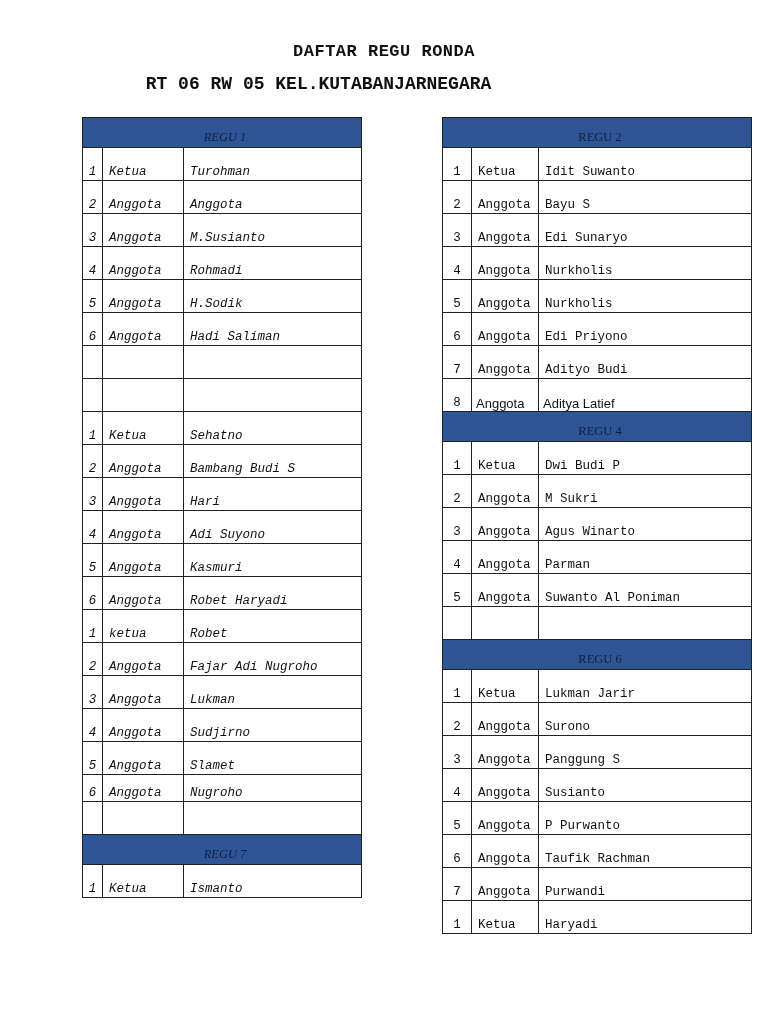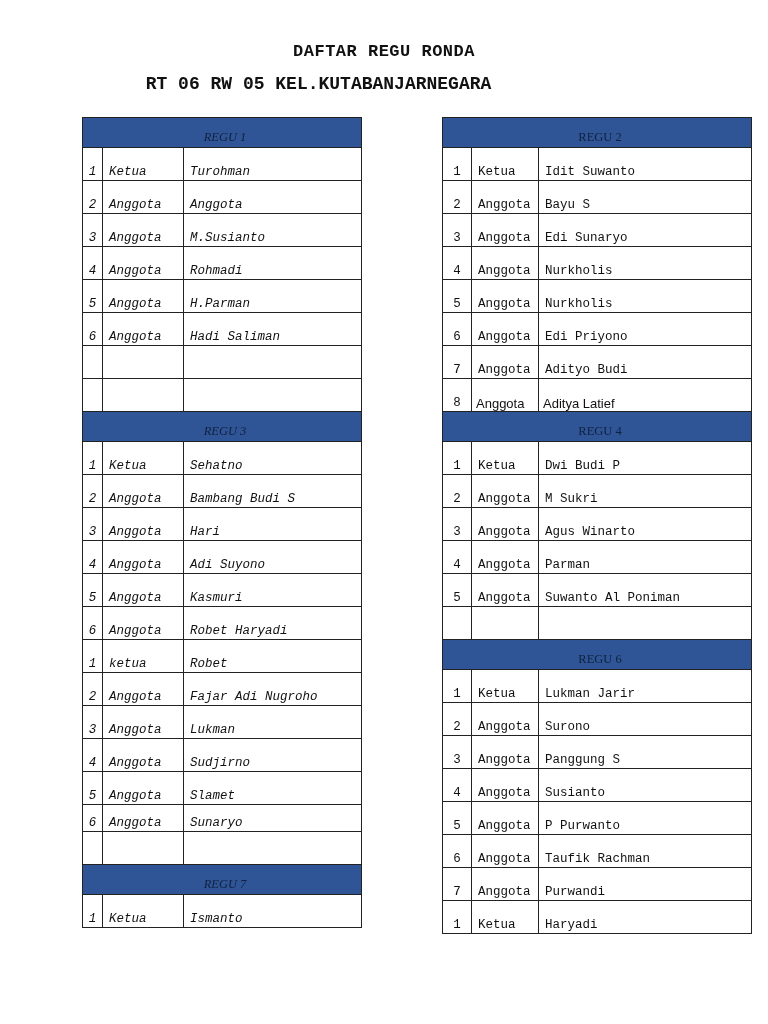--- a/index.html
+++ b/index.html
@@ -59,39 +59,36 @@
           <td>M.Susianto</td>
         </tr>
         <tr>
           <td class="num">4</td>
           <td>Anggota</td>
           <td>Rohmadi</td>
         </tr>
         <tr>
           <td class="num">5</td>
           <td>Anggota</td>
-          <td>H.Parman</td>
+          <td>H.Sodik</td>
         </tr>
         <tr>
           <td class="num">6</td>
           <td>Anggota</td>
           <td>Hadi Saliman</td>
         </tr>
         <tr>
           <td class="num"></td>
           <td></td>
           <td></td>
         </tr>
         <tr>
           <td class="num"></td>
           <td></td>
           <td></td>
-        </tr>
-        <tr class="head">
-          <td colspan="3">REGU 3</td>
         </tr>
         <tr>
           <td class="num">1</td>
           <td>Ketua</td>
           <td>Sehatno</td>
         </tr>
         <tr>
           <td class="num">2</td>
           <td>Anggota</td>
           <td>Bambang Budi S</td>
@@ -137,21 +134,21 @@
           <td>Sudjirno</td>
         </tr>
         <tr>
           <td class="num">5</td>
           <td>Anggota</td>
           <td>Slamet</td>
         </tr>
         <tr class="rbottom">
           <td class="num">6</td>
           <td>Anggota</td>
-          <td>Sunaryo</td>
+          <td>Nugroho</td>
         </tr>
         <tr>
           <td class="num"></td>
           <td></td>
           <td></td>
         </tr>
         <tr class="head">
           <td colspan="3">REGU 7</td>
         </tr>
         <tr>

